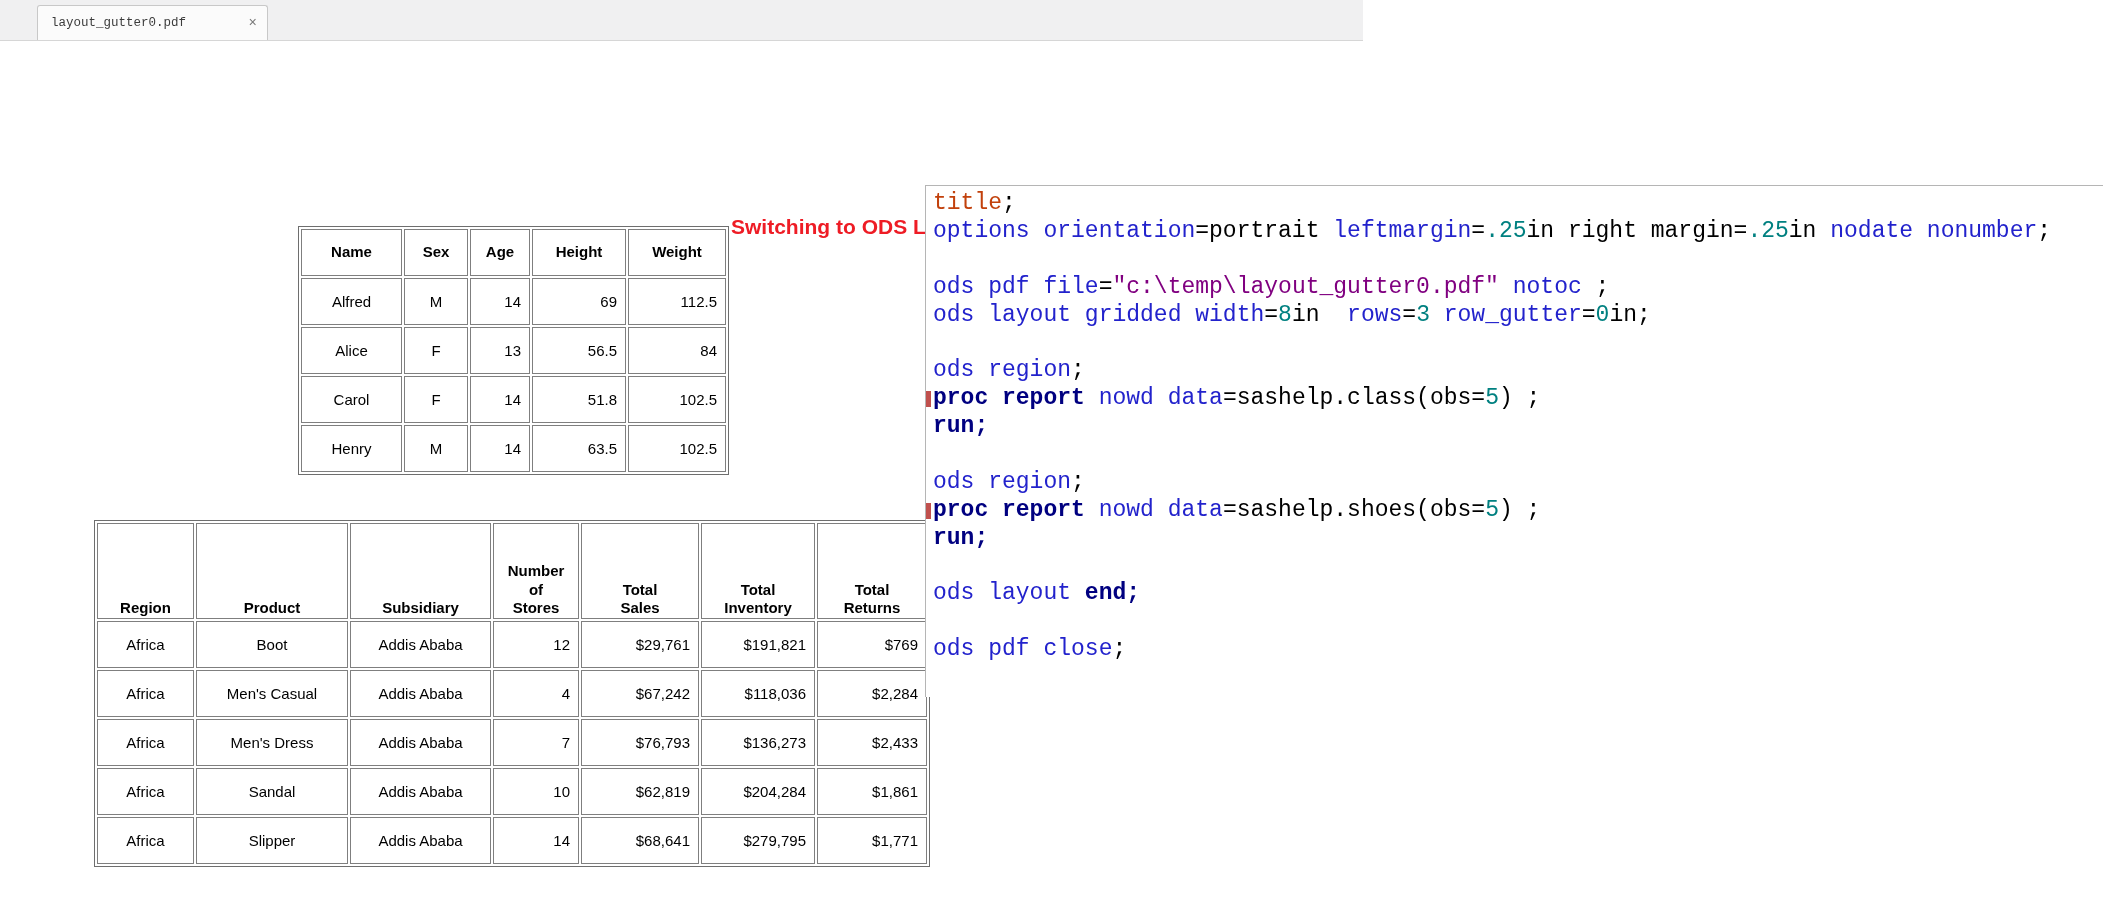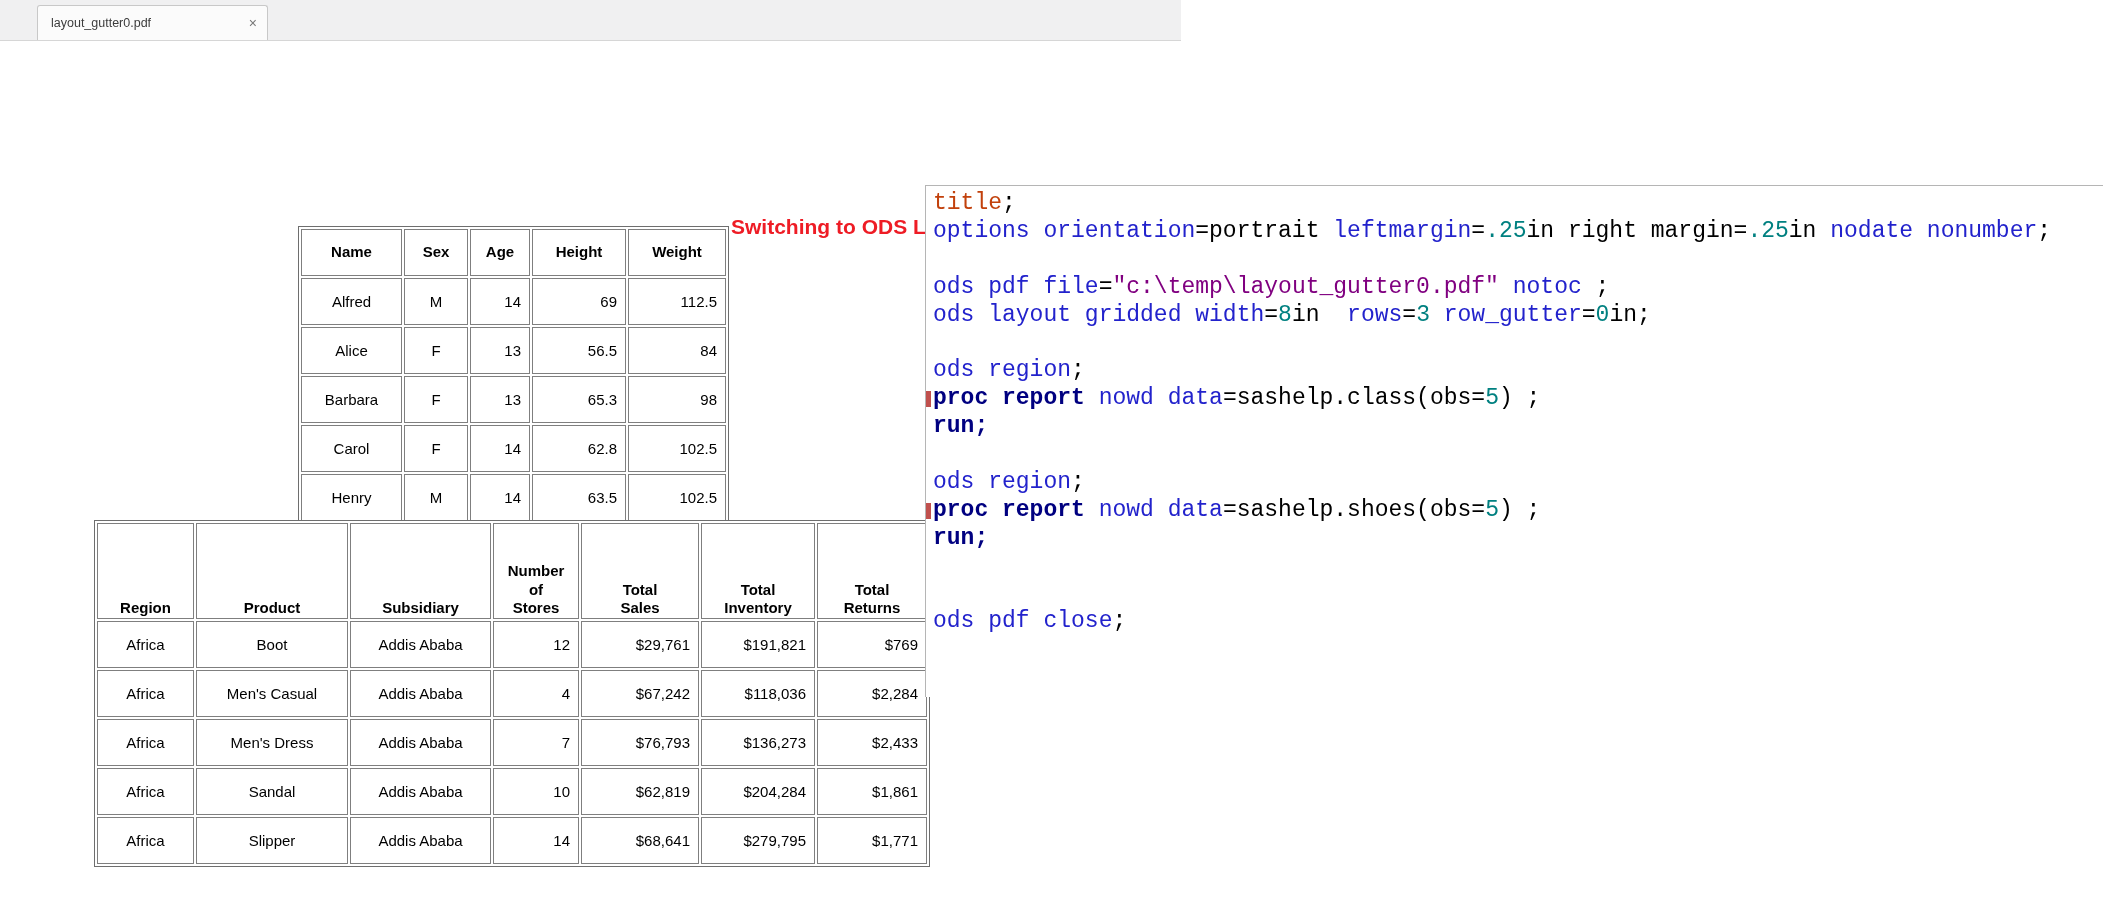--- a/index.html
+++ b/index.html
@@ -1,21 +1,21 @@
 <!DOCTYPE html>
 <html><head>
 <meta charset="utf-8">
 <style>
   html,body{margin:0;padding:0;background:#ffffff;}
   body{width:2103px;height:898px;font-family:"Liberation Sans",sans-serif;}
   #canvas{position:relative;width:2103px;height:898px;background:#fff;overflow:hidden;}
 
   
   .pdf-app{position:absolute;left:0;top:0;width:1181px;height:898px;}
-  .tabbar{position:absolute;left:0;top:0;width:1181px;height:40px;background:#f0f0f1;border-bottom:1px solid #d6d6d6;}
+  .tabbar{position:absolute;left:0;top:0;width:1363px;height:40px;background:#f0f0f1;border-bottom:1px solid #d6d6d6;font-family:Liberation Mono, monospace;}
   .tab{position:absolute;left:37px;top:5px;width:231px;height:35px;background:#fbfbfb;
        border:1px solid #c8c8c8;border-bottom:none;border-radius:3px 3px 0 0;
        display:flex;align-items:center;padding:0 10px 0 13px;box-sizing:border-box;}
   .tab-title{font-size:12.5px;color:#3c3c3c;white-space:nowrap;overflow:hidden;flex:1;}
   .tab-close{font-size:14px;color:#777;margin-left:8px;cursor:default;line-height:1;}
 
   .toolbar{position:absolute;left:0;top:41px;width:1181px;height:43px;background:#ffffff;border-bottom:1px solid #e0e0e0;}
   .tbtn{position:absolute;top:49px;width:30px;height:30px;display:flex;align-items:center;justify-content:center;}
   .vsep{position:absolute;top:50px;width:1px;height:27px;background:#e3e3e3;}
   .pagebox{position:absolute;left:346px;top:50px;width:40px;height:26px;border:1px solid #9d9d9d;border-radius:2px;
@@ -181,31 +181,24 @@
               <td>112.5</td>
             </tr>
             <tr>
               <td>Alice</td>
               <td>F</td>
               <td>13</td>
               <td>56.5</td>
               <td>84</td>
             </tr>
             <tr>
-              <td>Barbara</td>
-              <td>F</td>
-              <td>13</td>
-              <td>65.3</td>
-              <td>98</td>
-            </tr>
-            <tr>
               <td>Carol</td>
               <td>F</td>
               <td>14</td>
-              <td>62.8</td>
+              <td>51.8</td>
               <td>102.5</td>
             </tr>
             <tr>
               <td>Henry</td>
               <td>M</td>
               <td>14</td>
               <td>63.5</td>
               <td>102.5</td>
             </tr>
           </tbody>
@@ -288,18 +281,19 @@
         <div class="code-line"><span style="color: rgb(34, 34, 204);">ods layout gridded width</span><span style="color: rgb(0, 0, 0);">=</span><span style="color: rgb(0, 128, 128);">8</span><span style="color: rgb(0, 0, 0);">in  </span><span style="color: rgb(34, 34, 204);">rows</span><span style="color: rgb(0, 0, 0);">=</span><span style="color: rgb(0, 128, 128);">3</span><span style="color: rgb(0, 0, 0);"> </span><span style="color: rgb(34, 34, 204);">row_gutter</span><span style="color: rgb(0, 0, 0);">=</span><span style="color: rgb(0, 128, 128);">0</span><span style="color: rgb(0, 0, 0);">in;</span></div>
         <div class="code-line"></div>
         <div class="code-line"><span style="color: rgb(34, 34, 204);">ods region</span><span style="color: rgb(0, 0, 0);">;</span></div>
         <div class="code-line"><span class="code-marker" style="background: rgb(192, 80, 77);"></span><span style="color: rgb(0, 0, 128); font-weight: bold;">proc report</span><span style="color: rgb(0, 0, 0);"> </span><span style="color: rgb(34, 34, 204);">nowd </span><span style="color: rgb(34, 34, 204);">data</span><span style="color: rgb(0, 0, 0);">=sashelp.class(obs=</span><span style="color: rgb(0, 128, 128);">5</span><span style="color: rgb(0, 0, 0);">) ;</span></div>
         <div class="code-line"><span style="color: rgb(0, 0, 128); font-weight: bold;">run;</span></div>
         <div class="code-line"></div>
         <div class="code-line"><span style="color: rgb(34, 34, 204);">ods region</span><span style="color: rgb(0, 0, 0);">;</span></div>
         <div class="code-line"><span class="code-marker" style="background: rgb(192, 80, 77);"></span><span style="color: rgb(0, 0, 128); font-weight: bold;">proc report</span><span style="color: rgb(0, 0, 0);"> </span><span style="color: rgb(34, 34, 204);">nowd </span><span style="color: rgb(34, 34, 204);">data</span><span style="color: rgb(0, 0, 0);">=sashelp.shoes(obs=</span><span style="color: rgb(0, 128, 128);">5</span><span style="color: rgb(0, 0, 0);">) ;</span></div>
         <div class="code-line"><span style="color: rgb(0, 0, 128); font-weight: bold;">run;</span></div>
         <div class="code-line"></div>
+        <div class="code-line"><span style="color: rgb(34, 34, 204);">ods layout </span><span style="color: rgb(0, 0, 128); font-weight: bold;">end;</span></div>
         <div class="code-line"></div>
         <div class="code-line"><span style="color: rgb(34, 34, 204);">ods pdf close</span><span style="color: rgb(0, 0, 0);">;</span></div>
       </div>
   </div>
 
 </div>
 
 </body></html>

